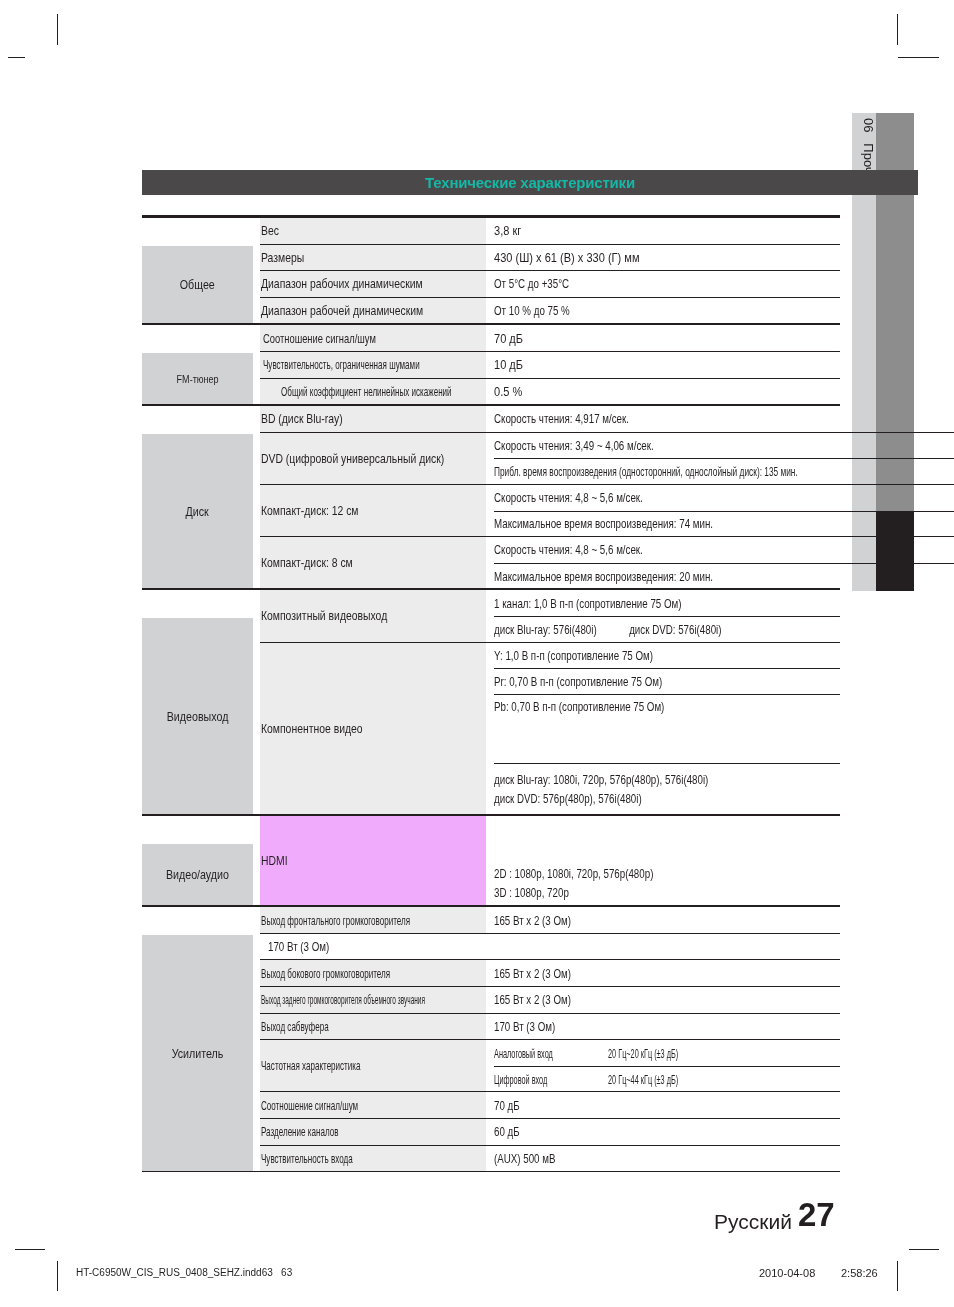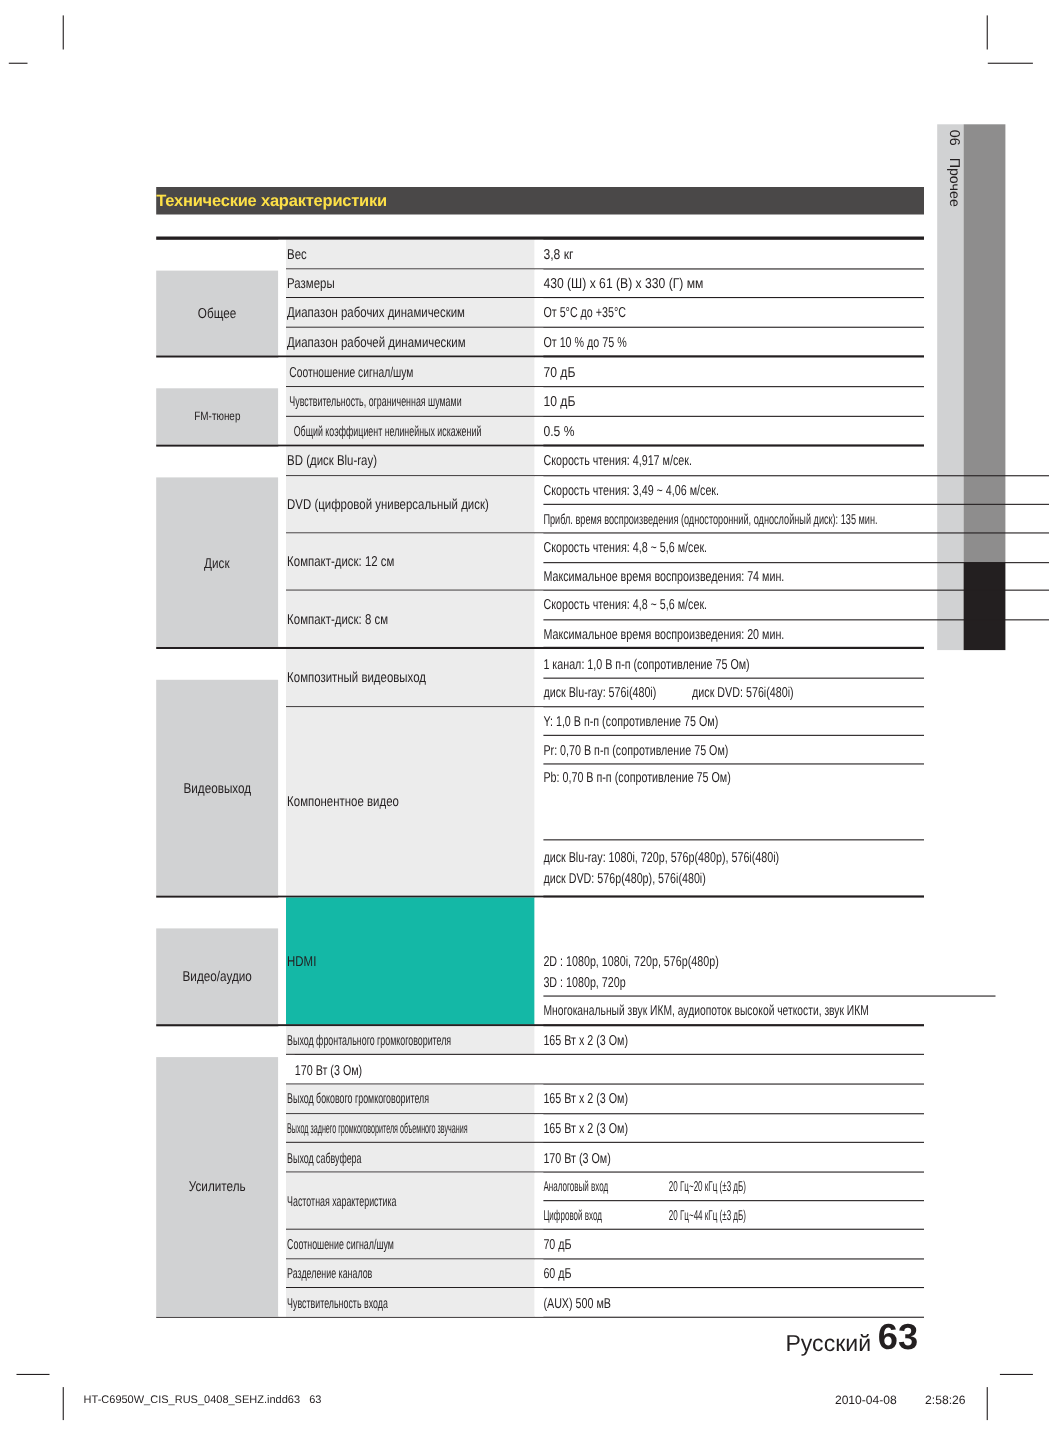--- a/index.html
+++ b/index.html
@@ -1,36 +1,36 @@
 <!DOCTYPE html>
 <html><head>
 <meta charset="utf-8">
 <style>
   html, body { margin:0; padding:0; background:#ffffff; }
   body { width:954px; height:1307px; position:relative; overflow:hidden;
          font-family:"Liberation Sans", sans-serif; color:#231f20; }
   .crop { position:absolute; background:#231f20; }
-  .title-bar { position:absolute; left:142px; top:170px; width:698px; height:25px;
-               background:#4a4848; color:#fde047; font-weight:bold; font-size:15px;
-               text-align:left; line-height:25px; letter-spacing:-0.2px; }
+  .title-bar { position:absolute; left:142px; top:170px; width:776px; height:25px;
+               background:#4a4848; color:#14b8a6; font-weight:bold; font-size:15px;
+               text-align:center; line-height:25px; letter-spacing:-0.2px; }
   .spec-table { position:absolute; left:142px; top:215px; width:698px;
                 border-top:3px solid #231f20; }
   .section { display:flex; border-bottom:2px solid #231f20; position:relative; }
   .section.last { border-bottom:1.5px solid #231f20; }
   .cat { width:111px; background:#d1d2d3; display:flex; align-items:center;
          justify-content:center; font-size:13px; transform-origin:center;
          flex-shrink:0;margin-top:28px; }
   .cat span { display:inline-block; transform:scaleX(0.82); white-space:nowrap; }
   .gap { width:7px; background:#fff; flex-shrink:0; }
   .rows { flex:1; display:flex; flex-direction:column; }
   .row { display:flex; }
   .row + .row { }
   .lbl { width:226px; background:#ececec; font-size:13px; display:flex; align-items:center;
          padding-left:1px; box-sizing:border-box; flex-shrink:0; overflow:hidden; white-space:nowrap; }
-  .lbl.white { background:#14b8a6; }
+  .lbl.white { background:#f0abfc; }
   .lbl span { display:inline-block; transform:scaleX(0.8); transform-origin:left center; }
   .lbl.small span { transform:scaleX(0.72); }
   .lbl.xsmall span { transform:scaleX(0.62); }
   .gap2 { width:8px; background:#fff; flex-shrink:0; }
   .vals { flex:1; display:flex; flex-direction:column; }
   .val { height:25.6px; font-size:13px; display:flex; align-items:center;
          border-top:1px solid #231f20; box-sizing:border-box; white-space:nowrap; overflow:hidden; }
   .val:first-child { border-top:none; }
   .val span { display:inline-block; transform:scaleX(0.85); transform-origin:left center; }
   .val.small span { transform:scaleX(0.75); }
@@ -147,21 +147,21 @@
             <span>Чувствительность, ограниченная шумами</span>
           </div>
           <div class="gap2"></div>
         <div class="vals">
             <div class="val">
               <span>10  дБ</span>
             </div>
           </div>
       </div>
       <div class="row lblsep">
-        <div class="lbl xsmall" style="padding-left:7px;">
+        <div class="lbl xsmall" style="padding-left:21px;">
             <span>Общий коэффициент нелинейных искажений</span>
           </div>
           <div class="gap2"></div>
         <div class="vals">
             <div class="val">
               <span>0.5 %</span>
             </div>
           </div>
       </div>
     </div>
@@ -282,23 +282,20 @@
       <div class="row">
         <div class="lbl white">
             <span>HDMI</span>
           </div>
           <div class="gap2"></div>
         <div class="vals">
           <div class="val small tall" style="height:45px;">
               <span style="white-space:pre;">2D : 1080p, 1080i, 720p, 576p(480p)
 3D : 1080p, 720p</span>
             </div>
-          <div class="val small">
-              <span style="transform:scaleX(0.72);">Многоканальный звук ИКМ, аудиопоток высокой четкости, звук ИКМ</span>
-            </div>
         </div>
       </div>
     </div>
   </div>
 
   <div class="section last">
     <div class="cat">
         <span>Усилитель</span>
       </div>
     <div class="gap"></div>
@@ -400,16 +397,16 @@
             <div class="val small">
               <span>(AUX) 500 мВ</span>
             </div>
           </div>
       </div>
     </div>
   </div>
 </div>
 
 <div class="footer-lang">Русский</div>
-<div class="footer-page">63</div>
+<div class="footer-page">27</div>
 <div class="slug-left" style="white-space:pre;">HT-C6950W_CIS_RUS_0408_SEHZ.indd63   63</div>
 <div class="slug-date">2010-04-08</div>
 <div class="slug-time">2:58:26</div>
 
 </body></html>

